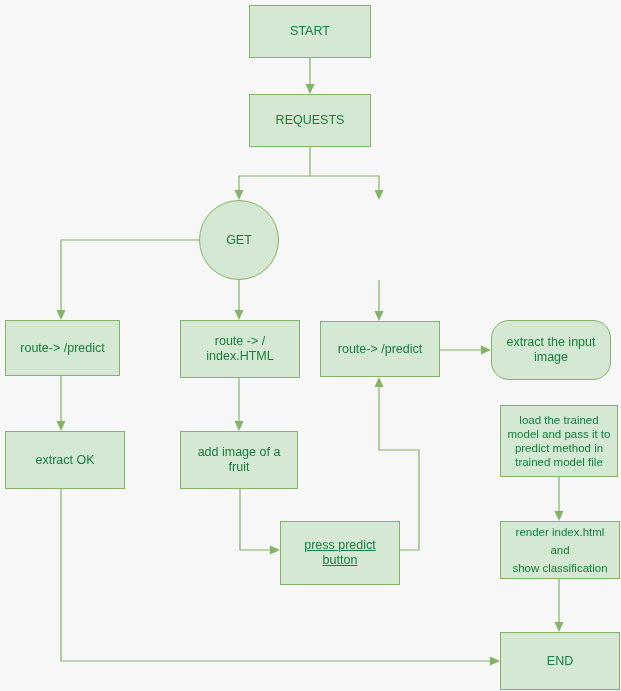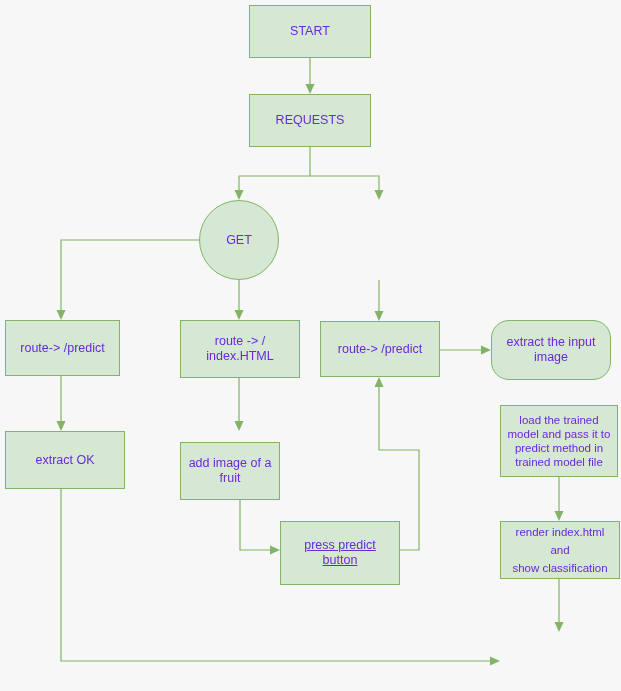--- a/index.html
+++ b/index.html
@@ -15,21 +15,21 @@
     width: 621px;
     height: 691px;
     background: #f7f7f7;
     overflow: hidden;
   }
   .node {
     position: absolute;
     box-sizing: border-box;
     background: #d5e8d4;
     border: 1px solid #82b366;
-    color: #6d28d9;
+    color: #15803d;
     font-size: 12.5px;
     line-height: 15px;
     display: flex;
     align-items: center;
     justify-content: center;
     text-align: center;
     padding: 2px 5px;
     white-space: pre-line;
   }
   .node.circle {
@@ -143,26 +143,27 @@
   <div class="node" style="left:180px;top:320px;width:120px;height:58px;">route -&gt; /
 index.HTML</div>
 
   <div class="node" style="left:320px;top:321px;width:120px;height:56px;">route-&gt; /predict</div>
 
   <div class="node" style="left:491px;top:320px;width:120px;height:60px;border-radius:18px;">extract the input
 image</div>
 
   <div class="node" style="left:5px;top:431px;width:120px;height:58px;">extract OK</div>
 
-  <div class="node" style="left:180px;top:431px;width:100px;height:58px;margin-top:11px;">add image of a fruit</div>
+  <div class="node" style="left:180px;top:431px;width:118px;height:58px;">add image of a fruit</div>
 
   <div class="node" style="left:500px;top:405px;width:118px;height:72px;font-size:11.5px;line-height:14px;">load the trained
 model and pass it to
 predict method in
 trained model file</div>
 
   <div class="node" style="left:280px;top:521px;width:120px;height:64px;text-decoration:underline;">press predict button</div>
 
   <div class="node" style="left:500px;top:521px;width:120px;height:58px;font-size:11.5px;line-height:18px;">render index.html and
 show classification</div>
 
+  <div class="node" style="left:500px;top:632px;width:120px;height:58px;">END</div>
 
 </div>
 
 </body></html>

